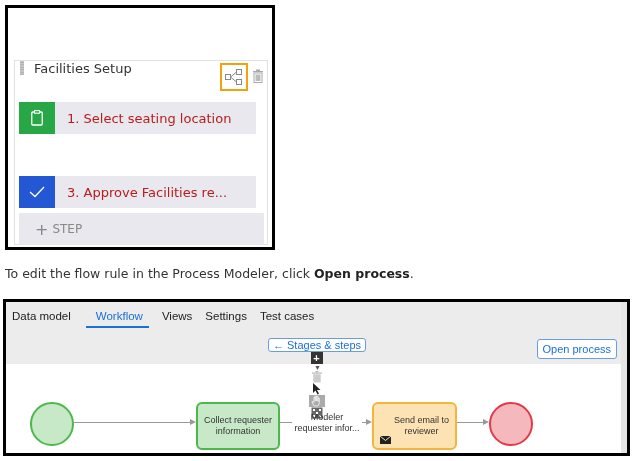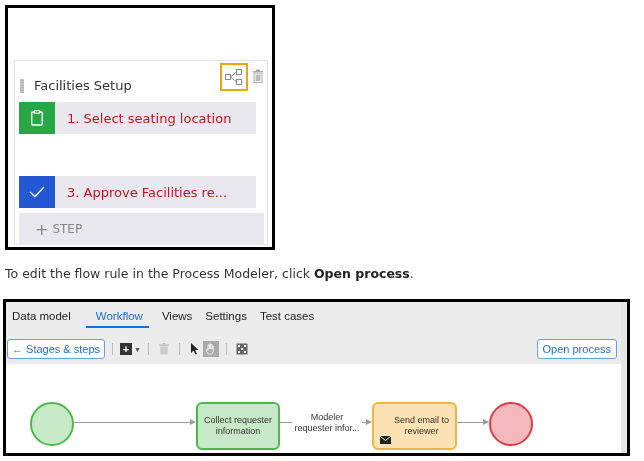--- a/index.html
+++ b/index.html
@@ -26,21 +26,21 @@
   .grip-dots {
     display: inline-grid; grid-template-columns: 3px 3px; gap: 2px; margin-right: 4px;
   }
   .grip-dots i { width: 3px; height: 3px; background: #fff; display: block; }
   .process-card {
     position: absolute; left: 6px; top: 52px; width: 254px; height: 185px;
     border: 1px solid #e2e2e2; box-sizing: border-box; background: #fff;
   }
   .process-title-row {
     position: absolute; left: 0; top: 0; width: 100%; height: 32px;
-    display: flex; align-items: flex-end; font-size: 13px; color: #333;
+    display: flex; align-items: flex-start; font-size: 13px; color: #333;
   }
   .vgrip {
     width: 4px; height: 14px; margin-left: 5px; margin-right: 10px;
     background-image: radial-gradient(#aaa 0.8px, transparent 0.9px);
     background-size: 2px 2.5px;
   }
   .flow-btn {
     position: absolute; left: 205px; top: 2px; width: 28px; height: 28px;
     border: 2px solid #f0a30a; box-sizing: border-box; display: flex;
     align-items: center; justify-content: center;
@@ -78,21 +78,21 @@
   }
   .wf-top {
     position: absolute; left: 0; top: 0; right: 0; height: 62px; background: #ececec;
   }
   .wf-tabs {
     position: absolute; left: 6px; top: 8px; display: flex; font-size: 11.5px; color: #222;
   }
   .wf-tab { margin-right: 13px; padding-bottom: 4px; }
   .wf-tab.active { color: #1a6fd8; border-bottom: 2px solid #1a6fd8; padding-left: 10px; padding-right: 6px; margin-left: 2px; }
   .wf-toolbar {
-    position: absolute; left: 0; top: 36px; right: 0; height: 22px; display: flex; align-items: center;
+    position: absolute; left: 0; top: 36px; right: 0; height: 22px; display: flex; align-items: center; flex-direction: column;
   }
   .btn-back {
     margin-left: 1px; height: 20px; padding: 0 4px; border: 1px solid #6b9ee0; border-radius: 3px;
     background: #fff; color: #1a6fd8; font-size: 11px; display: flex; align-items: center; box-sizing: border-box;
   }
   .tsep { width: 1px; height: 12px; background: #bbb; margin: 0 7px; }
   .tbtn { width: 16px; height: 16px; display: flex; align-items: center; justify-content: center; }
   .tbtn.add { background: #333; color: #fff; font-size: 11px; font-weight: bold; width: 12px; height: 12px; }
   .caret { font-size: 7px; color: #555; margin-left: 2px; }
   .tbtn.hand { background: #aaa; }

